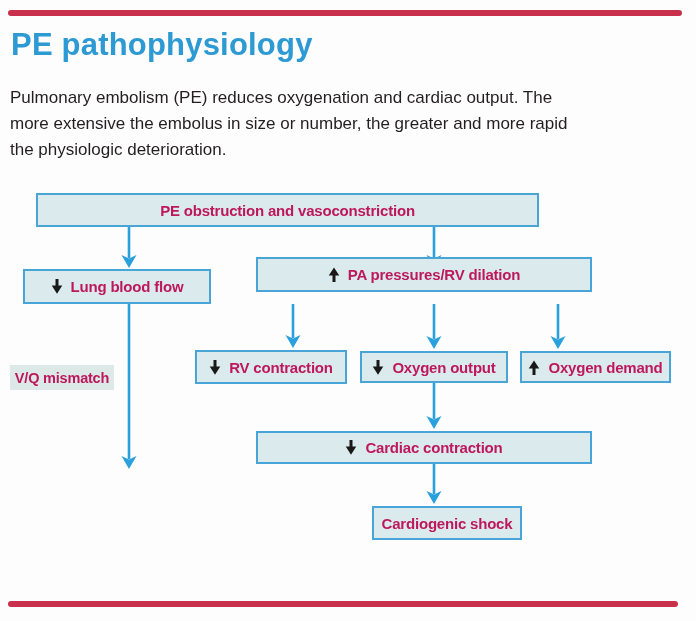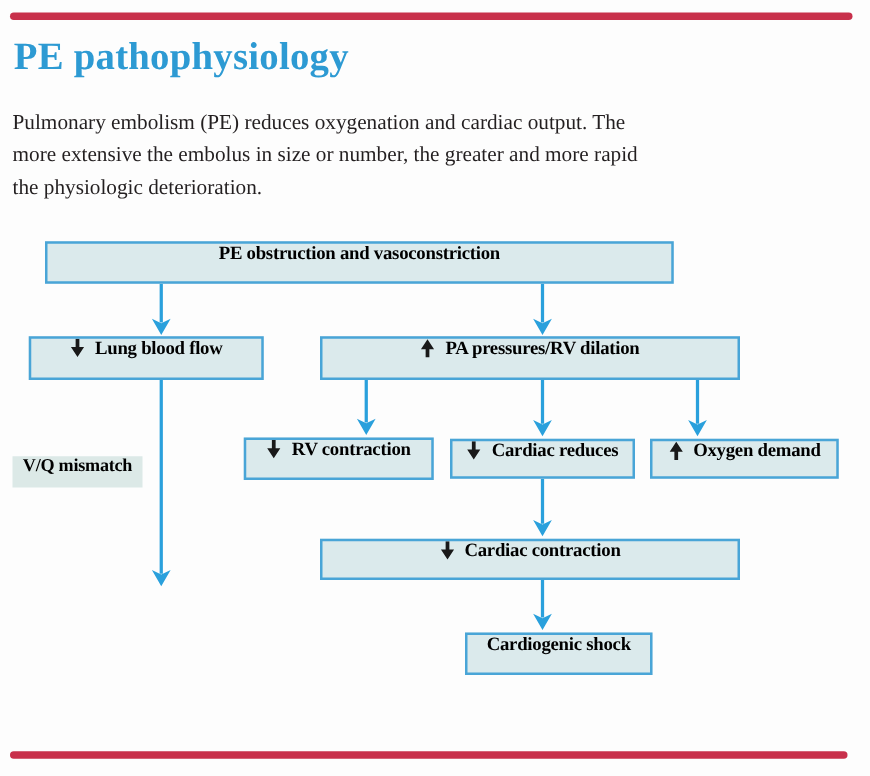--- a/index.html
+++ b/index.html
@@ -13,21 +13,21 @@
     --footnote_gray: #3a3a3a;
   }
   * { margin: 0; padding: 0; box-sizing: border-box; }
   html, body { background: #ffffff; }
   .page {
     position: relative;
     width: 696px;
     height: 621px;
     background: #fdfdfd;
     overflow: hidden;
-    font-family: Liberation Serif, serif;
+    font-family: Liberation Sans, sans-serif;
   }
   .rule {
     position: absolute;
     height: 6px;
     background: var(--accent_red, #c8304b);
     border-radius: 3px;
   }
   .rule-top    { left: 8px;  top: 10px;  width: 674px; }
   .rule-bottom { left: 8px;  top: 601px; width: 670px; }
   .title {
@@ -61,29 +61,29 @@
     stroke: var(--connector_blue, #2aa0dc);
     stroke-width: 2.6;
   }
   .connectors path.head {
     fill: var(--connector_blue, #2aa0dc);
     stroke: none;
   }
   .node {
     position: absolute;
     display: flex;
-    align-items: flex-start;
+    align-items: center;
     justify-content: center;
     gap: 8px;
     background: var(--box_fill, #dbeaec);
     border: 2px solid var(--box_border, #49a5d7);
     font-size: 15px;
     font-weight: 700;
     letter-spacing: -0.2px;
-    color: #000000;
+    color: #be185d;
     white-space: nowrap;
   }
   .node.plain-label {
     border: none;
     background: var(--label_fill, #dce9e7);
     font-size: 14.5px;
   }
   .dir-icon { flex: 0 0 auto; display: block; }
   .dir-icon path { fill: #191919; }
   .footnote {
@@ -159,21 +159,21 @@
       <span>PE obstruction and vasoconstriction</span>
     </div>
 
     <div class="node" style="left:23px; top:84px; width:188px; height:35px">
       <svg class="dir-icon" width="12" height="15" viewBox="0 0 12 16">
         <path d="M4.4,0 L7.6,0 L7.6,7 L11.6,7 L6,15.6 L0.4,7 L4.4,7 Z"></path>
       </svg>
       <span>Lung blood flow</span>
     </div>
 
-    <div class="node" style="left:256px; top:84px; width:336px; height:35px">
+    <div class="node" style="left:256px; top:72px; width:336px; height:35px">
       <svg class="dir-icon" width="12" height="15" viewBox="0 0 12 16">
         <path d="M4.4,16 L7.6,16 L7.6,9 L11.6,9 L6,0.4 L0.4,9 L4.4,9 Z"></path>
       </svg>
       <span>PA pressures/RV dilation</span>
     </div>
 
     <div class="node plain-label" style="left:10px; top:180px; width:104px; height:25px">
       <span>V/Q mismatch</span>
     </div>
 
@@ -181,21 +181,21 @@
       <svg class="dir-icon" width="12" height="15" viewBox="0 0 12 16">
         <path d="M4.4,0 L7.6,0 L7.6,7 L11.6,7 L6,15.6 L0.4,7 L4.4,7 Z"></path>
       </svg>
       <span>RV contraction</span>
     </div>
 
     <div class="node" style="left:360px; top:166px; width:148px; height:32px">
       <svg class="dir-icon" width="12" height="15" viewBox="0 0 12 16">
         <path d="M4.4,0 L7.6,0 L7.6,7 L11.6,7 L6,15.6 L0.4,7 L4.4,7 Z"></path>
       </svg>
-      <span>Cardiac reduces</span>
+      <span>Oxygen output</span>
     </div>
 
     <div class="node" style="left:520px; top:166px; width:151px; height:32px">
       <svg class="dir-icon" width="12" height="15" viewBox="0 0 12 16">
         <path d="M4.4,16 L7.6,16 L7.6,9 L11.6,9 L6,0.4 L0.4,9 L4.4,9 Z"></path>
       </svg>
       <span>Oxygen demand</span>
     </div>
 
     <div class="node" style="left:256px; top:246px; width:336px; height:33px">

